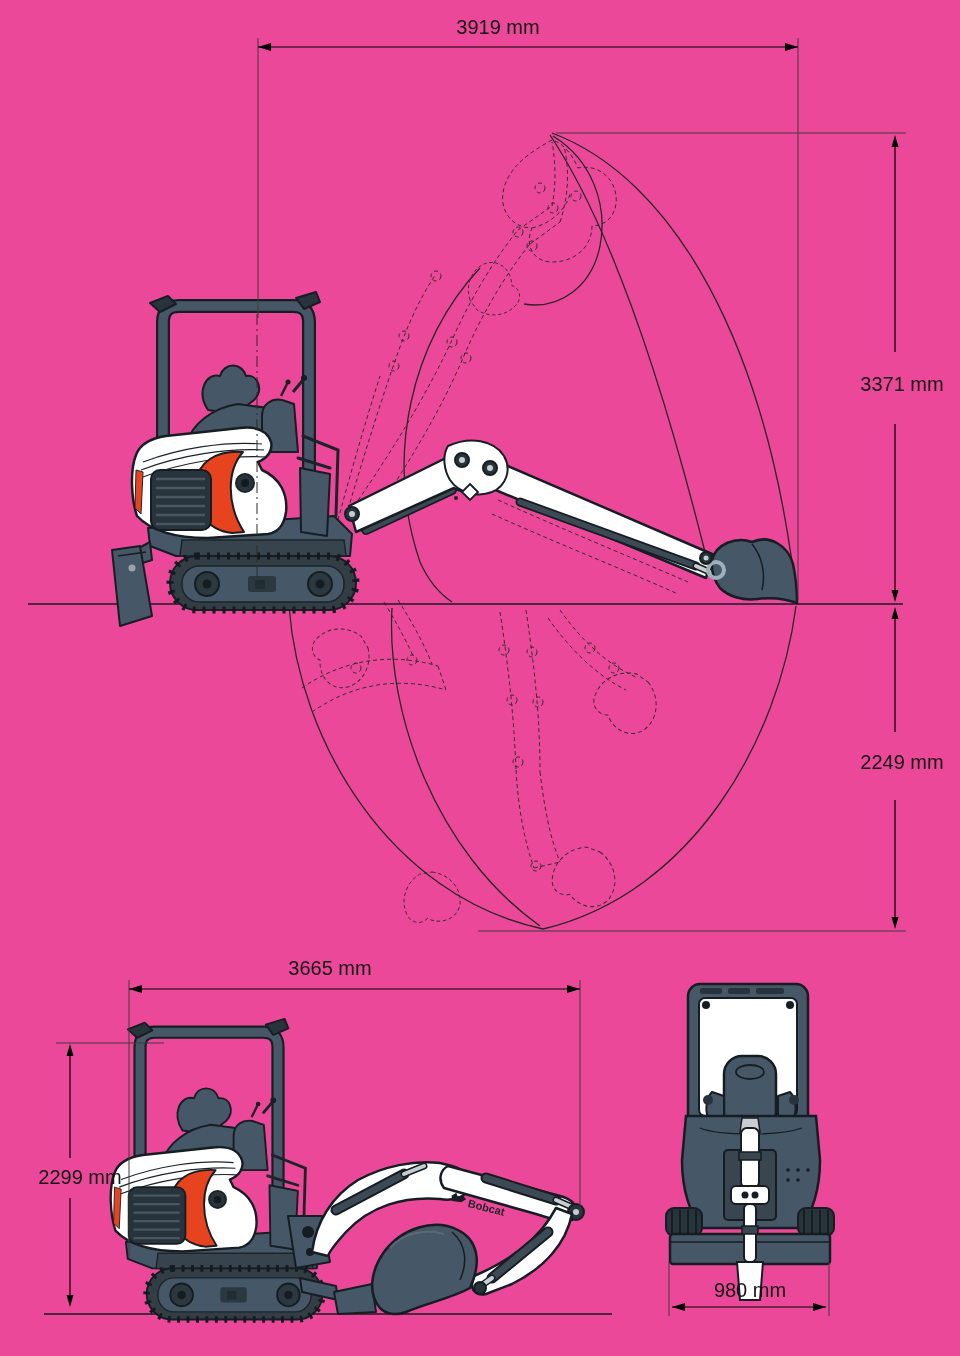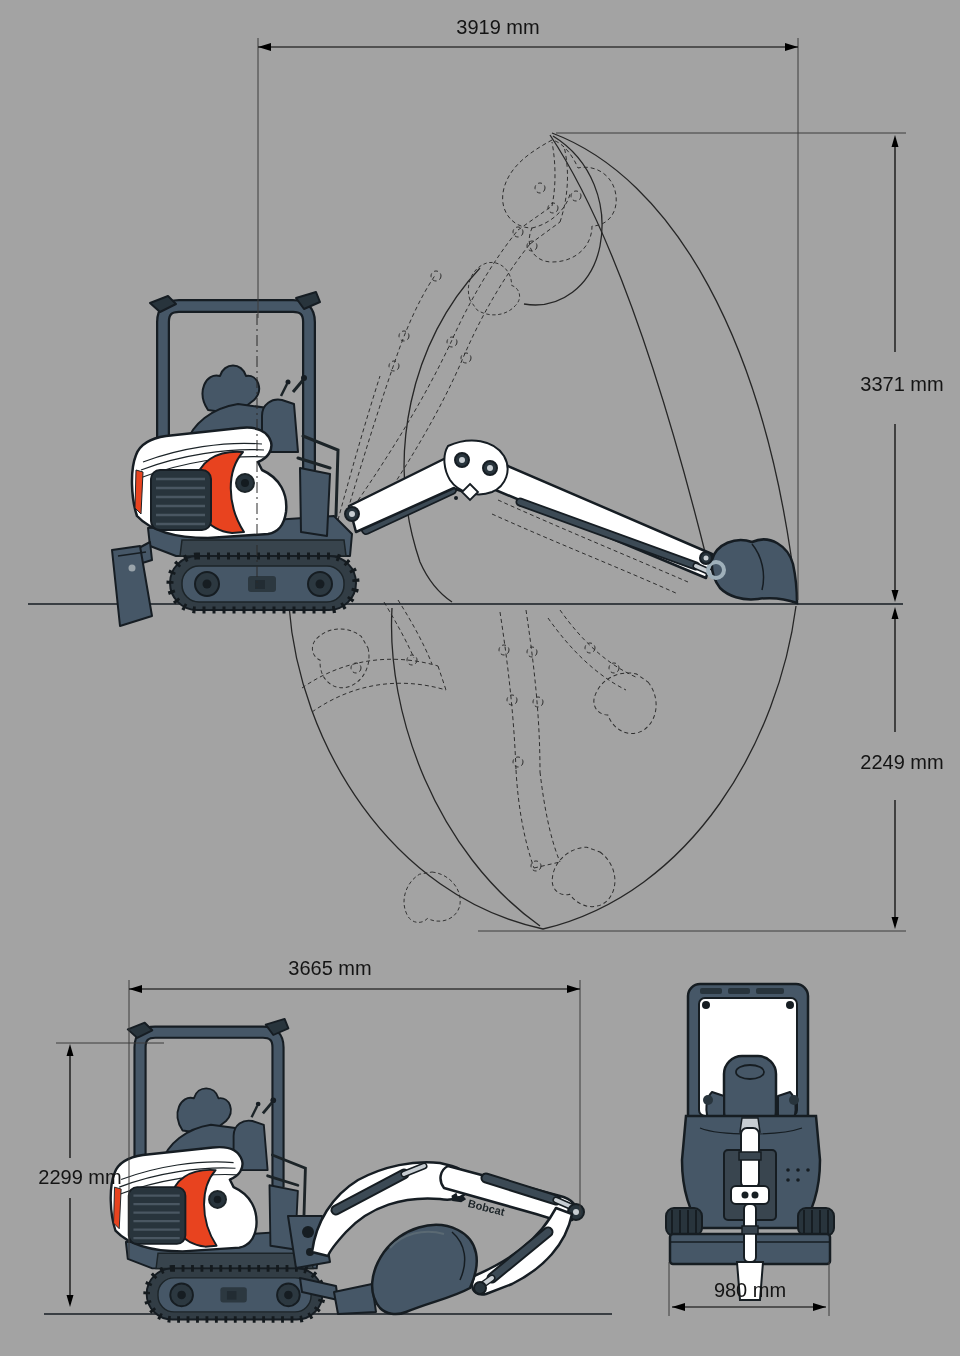--- a/index.html
+++ b/index.html
@@ -1,21 +1,21 @@
 <!DOCTYPE html>
 <html style="--c-body: #465767; --c-body-dark: #2b3740; --c-panel-dark: #28343c; --c-track: #39464f; --c-outline: #161d23; --c-accent-orange: #e8431f; --c-panel-white: #ffffff; --c-rod-gray: #c7cdd2; --c-line: #262626;"><head>
 <meta charset="utf-8">
 <style>
   :root{
     --c-body:#465767; --c-body-dark:#2b3740; --c-panel-dark:#28343c;
     --c-track:#39464f; --c-outline:#161d23; --c-accent-orange:#e8431f;
     --c-panel-white:#ffffff; --c-rod-gray:#c7cdd2; --c-line:#262626;
   }
   html,body{margin:0;padding:0;background:#fff;}
-  .canvas{width:960px;height:1356px;margin:0 auto;background:#a3a3a3;position:relative;}
+  .canvas{width:960px;height:1356px;margin:0 auto;background:#ec4899;position:relative;}
   svg{display:block;}
   .dim{stroke:#000;stroke-width:1.2;fill:none;}
   .ext{stroke:#3d3d3d;stroke-width:1;fill:none;}
   .arr{fill:#000;stroke:none;}
   .gnd{stroke:var(--c-outline);stroke-width:1.6;fill:none;}
   .lbl{font-family:"Liberation Sans",sans-serif;font-size:20px;fill:#141414;}
   .env{stroke:var(--c-line);stroke-width:1.3;fill:none;}
   .dsh{stroke:#2f2f2f;stroke-width:1;fill:none;stroke-dasharray:4 3;}
   .cl{stroke:#2b2b2b;stroke-width:1;fill:none;stroke-dasharray:11 4 2 4;}
   .f-body{fill:var(--c-body);} .f-pdark{fill:var(--c-panel-dark);} .f-orange{fill:var(--c-accent-orange);}

